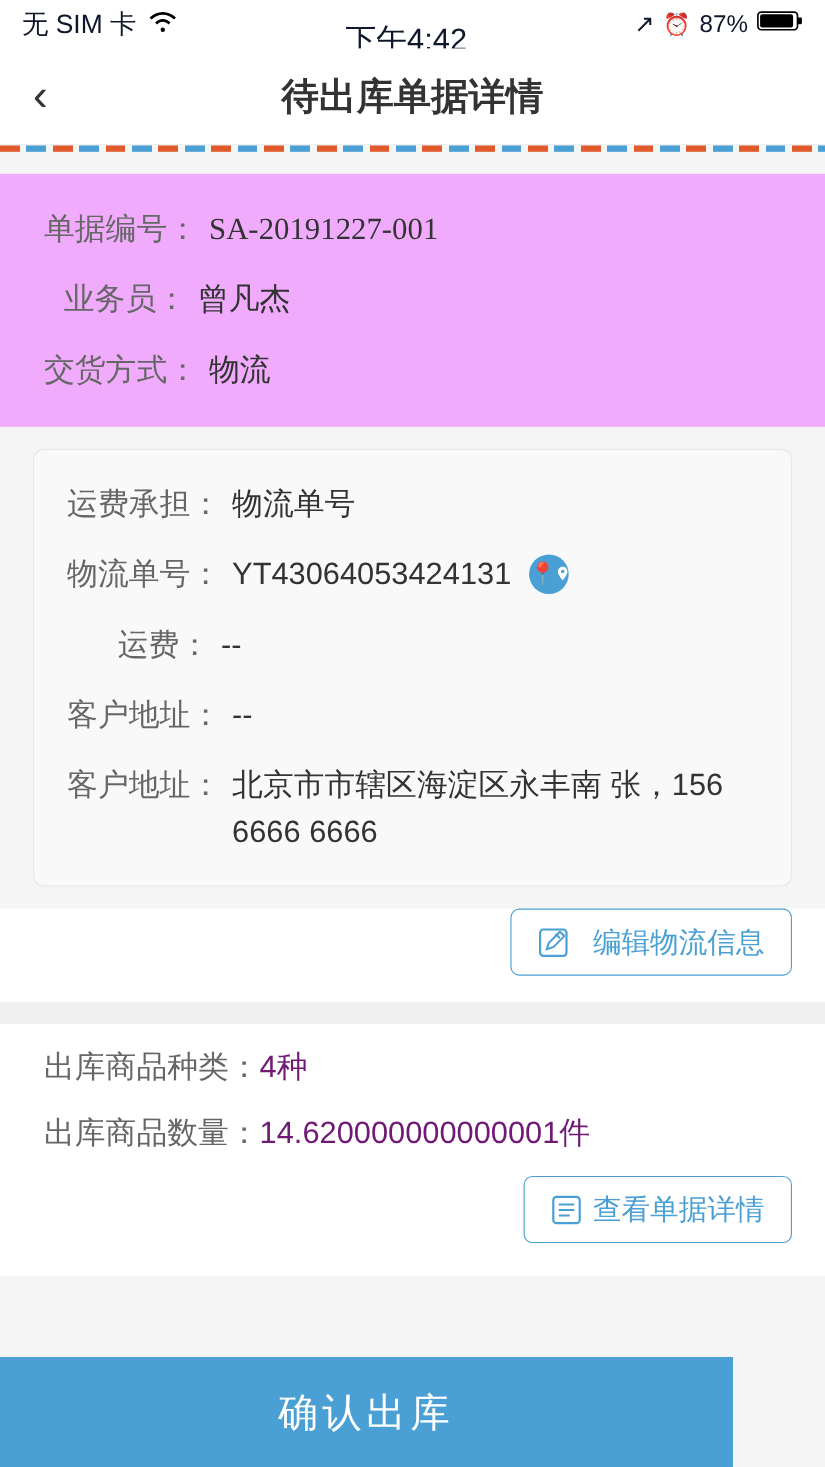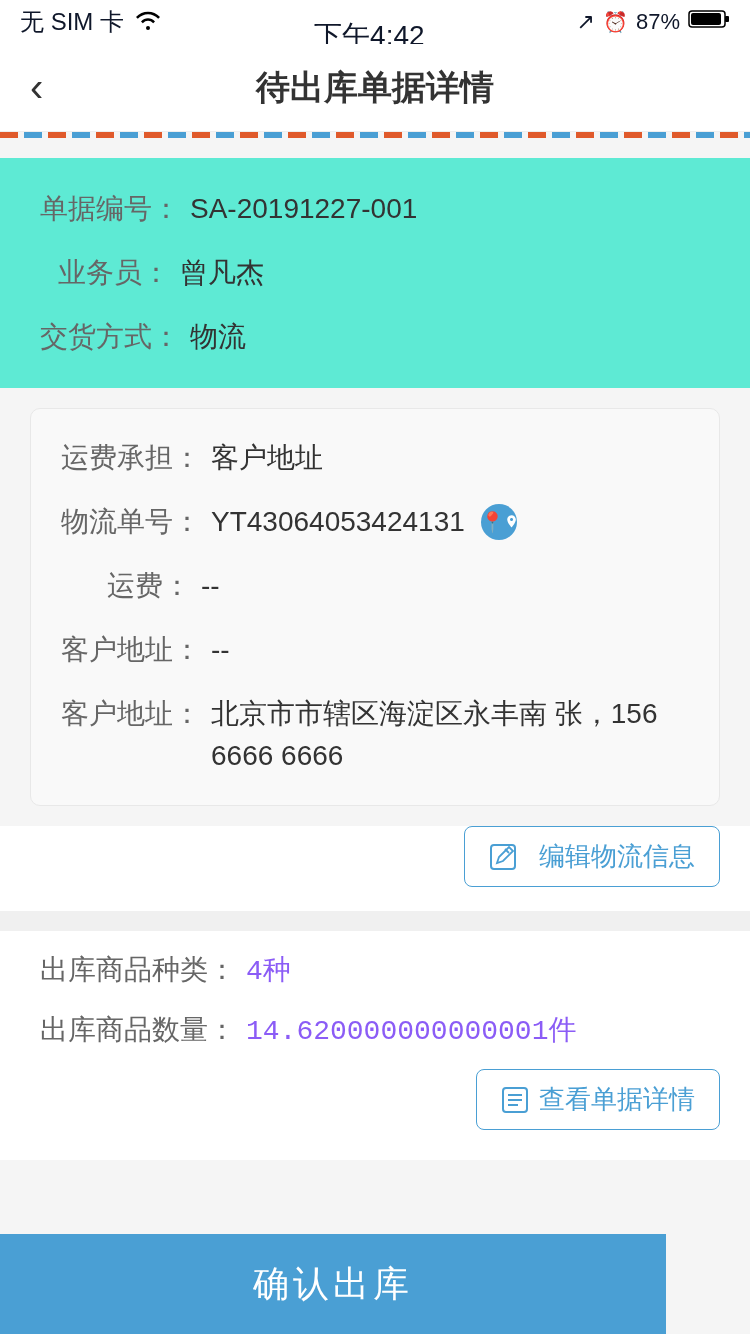--- a/index.html
+++ b/index.html
@@ -84,23 +84,24 @@
     .avatar svg { width: 46px; height: 46px; }
     .user-phone {
       font-size: 40px;
       font-weight: 500;
       color: #222;
       letter-spacing: 2px;
     }
 
     
     .info-section {
-      background: #5eead4;
+      background: #f0abfc;
       margin-top: 20px;
       padding: 30px 40px;
+      font-family: Liberation Serif, serif;
     }
     .info-row {
       display: flex;
       align-items: flex-start;
       margin-bottom: 22px;
       font-size: 28px;
       line-height: 1.5;
     }
     .info-row:last-child { margin-bottom: 0; }
     .info-label {
@@ -198,23 +199,21 @@
       margin-bottom: 22px;
       font-size: 28px;
     }
     .goods-row:last-child { margin-bottom: 0; }
     .goods-label {
       color: #666;
       min-width: 165px;
       flex-shrink: 0;
     }
     .goods-value {
-      color: #8b5cf6;
-      margin-left: 10px;
-      font-family: Liberation Mono, monospace;
+      color: #701a75;
     }
 
     
     .view-details-row {
       display: flex;
       justify-content: flex-end;
       padding: 0 30px 30px;
       background: #fff;
     }
     .view-details-btn {
@@ -305,21 +304,21 @@
     </div>
     <div class="info-row">
       <span class="info-label">交货方式：</span>
       <span class="info-value">物流</span>
     </div>
   </div>
 
   <div class="logistics-card">
     <div class="logistics-row">
       <span class="logistics-label">运费承担：</span>
-      <span class="logistics-value">客户地址</span>
+      <span class="logistics-value">物流单号</span>
     </div>
     <div class="logistics-row">
       <span class="logistics-label">物流单号：</span>
       <span class="logistics-value">
         <span>YT43064053424131</span>
         <span class="tracking-icon">
           <svg width="18" height="22" viewBox="0 0 18 22" fill="white">
             <path d="M9 0C5.13 0 2 3.13 2 7c0 5.25 7 13 7 13s7-7.75 7-13c0-3.87-3.13-7-7-7zm0 9.5C7.62 9.5 6.5 8.38 6.5 7S7.62 4.5 9 4.5 11.5 5.62 11.5 7 10.38 9.5 9 9.5z"></path>
           </svg>
         </span>

